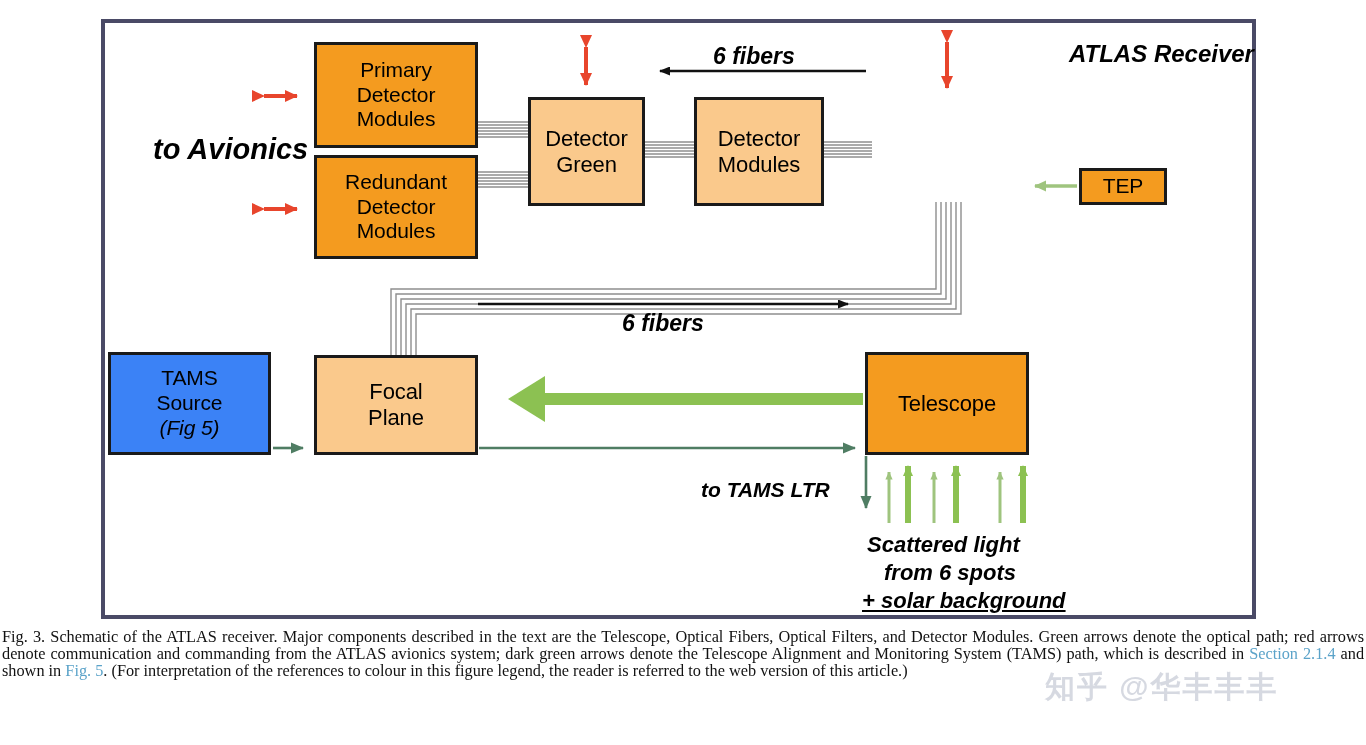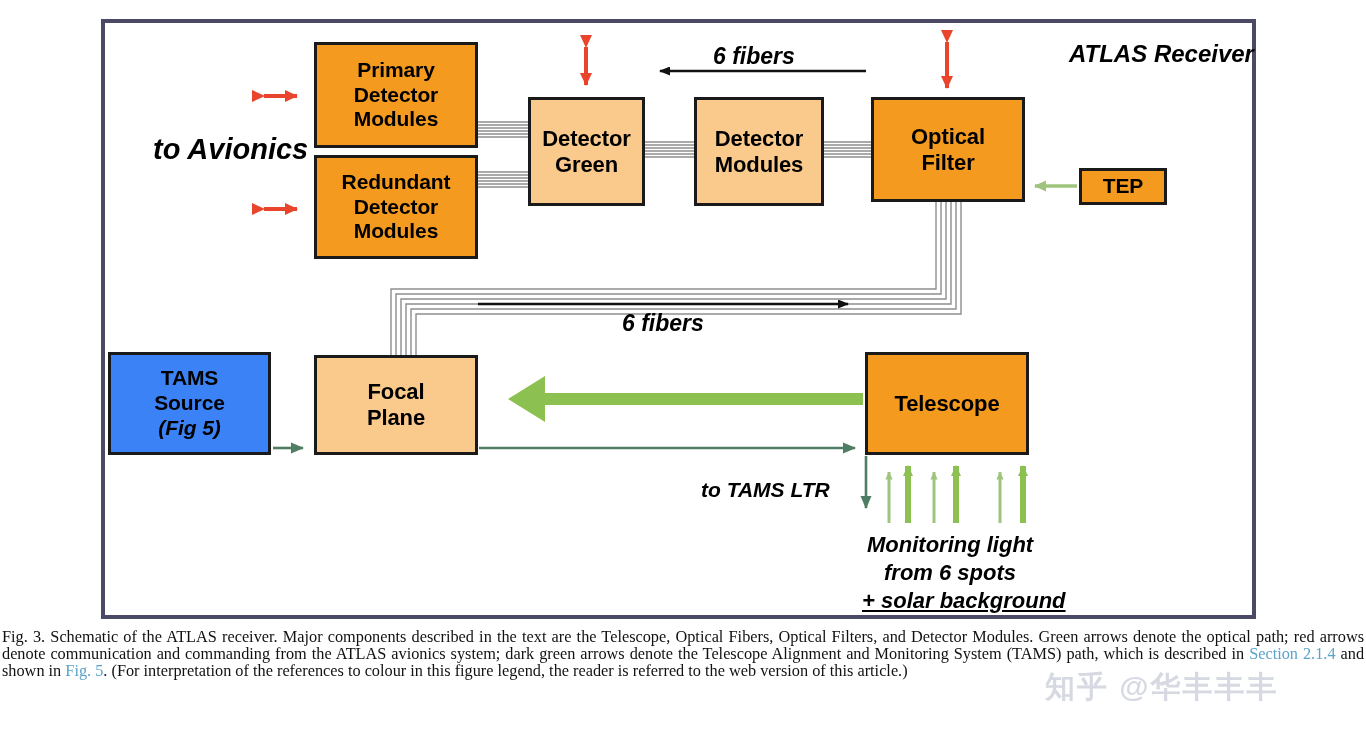--- a/index.html
+++ b/index.html
@@ -30,21 +30,21 @@
   .blk {
     position: absolute;
     box-sizing: border-box;
     border: 3px solid #1a1a1a;
     display: flex;
     flex-direction: column;
     align-items: center;
     justify-content: center;
     text-align: center;
     color: #000;
-    font-weight: bold;
+    font-weight: normal;
     line-height: 1.18;
     letter-spacing: -0.1px;
     z-index: 6;
   }
   .blk .ln { display: block; width: 100%; }
   .blk-dark   { background: #F49B1F; }
   .blk-light  { background: #FAC98C; }
   .blk-gray   { background: #3b82f6; }
 
   
@@ -184,24 +184,20 @@
   <div class="blk blk-light" style="left:528px; top:97px; width:117px; height:109px; font-size:22px;">
     <span class="ln">Detector</span>
     <span class="ln">Green</span>
   </div>
 
   <div class="blk blk-light" style="left:694px; top:97px; width:130px; height:109px; font-size:22px;">
     <span class="ln">Detector</span>
     <span class="ln">Modules</span>
   </div>
 
-  <div class="blk blk-dark" style="left:871px; top:97px; width:154px; height:105px; font-size:22px;">
-    <span class="ln">Optical</span>
-    <span class="ln">Filter</span>
-  </div>
 
   <div class="blk blk-dark" style="left:1079px; top:168px; width:88px; height:37px; font-size:21px;">
     <span class="ln">TEP</span>
   </div>
 
   <div class="blk blk-gray" style="left:108px; top:352px; width:163px; height:103px; font-size:21px;">
     <span class="ln">TAMS</span>
     <span class="ln">Source</span>
     <span class="ln" style="font-style:italic;">(Fig 5)</span>
   </div>
@@ -287,21 +283,21 @@
   <div class="anno" style="left:1069px; top:40px; font-size:24px;">ATLAS Receiver</div>
 
   <div class="anno" style="left:153px; top:133px; font-size:29px;">to Avionics</div>
 
   <div class="anno" style="left:713px; top:43px; font-size:23px;">6 fibers</div>
 
   <div class="anno" style="left:622px; top:310px; font-size:23px;">6 fibers</div>
 
   <div class="anno" style="left:701px; top:478px; font-size:21px;">to TAMS LTR</div>
 
-  <div class="anno ctr" style="left:867px; top:532px; font-size:22px;">Monitoring light</div>
+  <div class="anno ctr" style="left:867px; top:532px; font-size:22px;">Scattered light</div>
   <div class="anno ctr" style="left:884px; top:560px; font-size:22px;">from 6 spots</div>
   <div class="anno ctr" style="left:862px; top:588px; font-size:22px;text-decoration:underline;">+ solar background</div>
 
   <div class="caption">
     <span>Fig. 3. Schematic of the ATLAS receiver. Major components described in the text are the Telescope, Optical Fibers, Optical Filters, and Detector Modules. Green arrows denote the optical path; red arrows denote communication and commanding from the ATLAS avionics system; dark green arrows denote the Telescope Alignment and Monitoring System (TAMS) path, which is described in </span><span class="lnk">Section 2.1.4</span><span> and shown in </span><span class="lnk">Fig. 5</span><span>. (For interpretation of the references to colour in this figure legend, the reader is referred to the web version of this article.)</span>
   </div>
 
   <div class="watermark">知乎 @华丰丰丰</div>
 
 </div>

